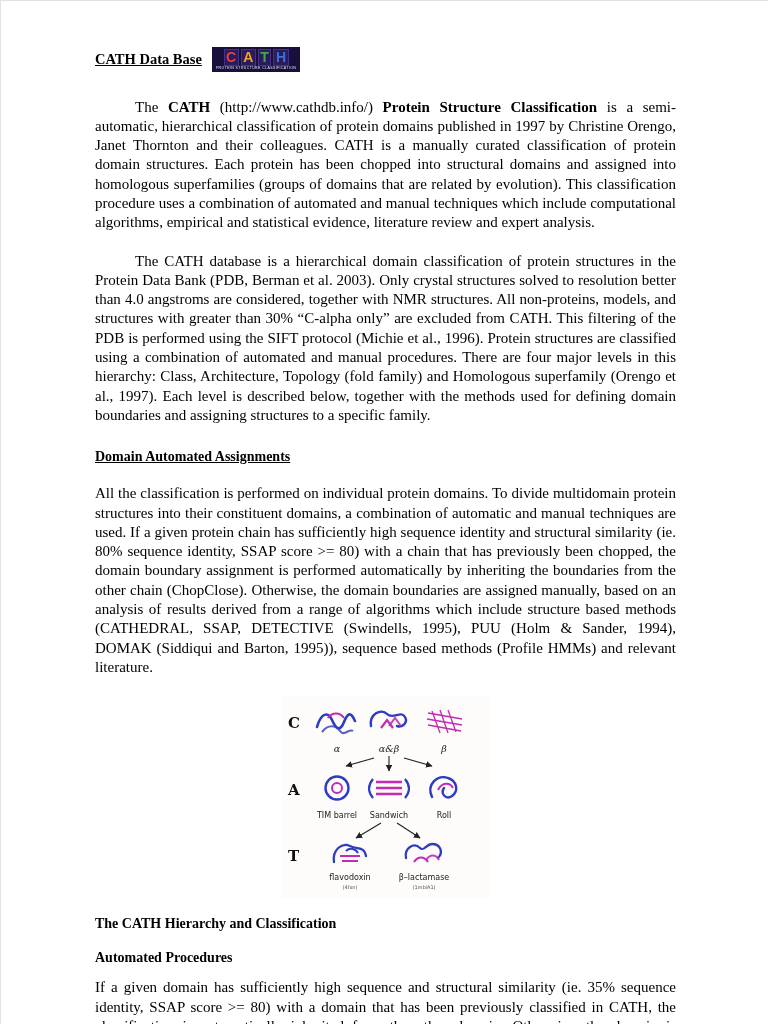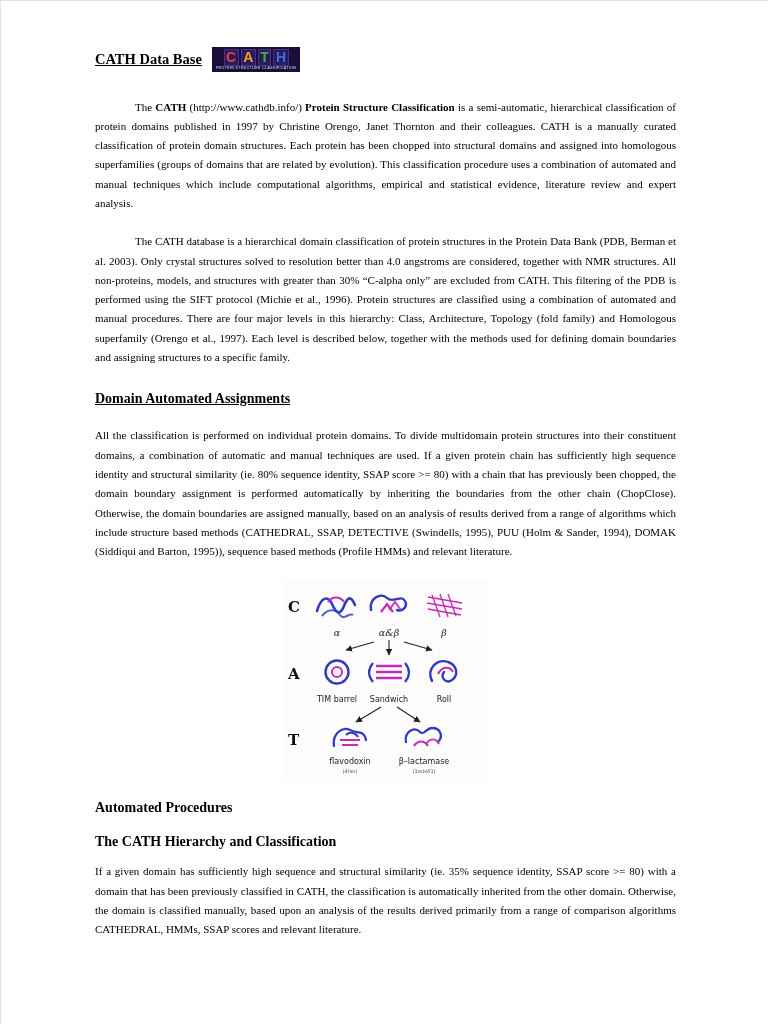--- a/index.html
+++ b/index.html
@@ -39,21 +39,21 @@
     padding: 0 1.5px;
     background: #2a1a5e;
     border: 1px solid #443388;
   }
   .logo-sub {
     font-family: "Liberation Sans", sans-serif;
     font-size: 3.5px; color: #e8e8ff; letter-spacing: .4px;
     margin-top: 1px; white-space: nowrap;
   }
   p {
-    font-size: 11px;
+    font-size: 15px;
     line-height: 19.3px;
     text-align: justify;
     margin: 0 0 19px 0;
   }
   p.indent { text-indent: 40px; }
   .h2 {
     font-size: 14px; font-weight: bold;
     margin: 24px 0 19px 0;
   }
   .h2.underlined { text-decoration: underline; }
@@ -161,19 +161,19 @@
         <path d="M2,6 C6,0 12,0 15,6" stroke="#c42bb4" stroke-width="2" fill="none" opacity=".9"></path>
       </g>
 
       <text x="68" y="184" class="small">flavodoxin</text>
       <text x="142" y="184" class="small">β–lactamase</text>
       <text x="68" y="193" class="tiny">(4fxn)</text>
       <text x="142" y="193" class="tiny">(1mblA1)</text>
     </svg>
   </figure>
 
+  <div class="h2 tight">The CATH Hierarchy and Classification</div>
+
   <div class="h2 tight">Automated Procedures</div>
-
-  <div class="h2 tight">The CATH Hierarchy and Classification</div>
 
   <p>If a given domain has sufficiently high sequence and structural similarity (ie. 35% sequence identity, SSAP score &gt;= 80) with a domain that has been previously classified in CATH, the classification is automatically inherited from the other domain. Otherwise, the domain is classified manually, based upon an analysis of the results derived primarily from a range of comparison algorithms CATHEDRAL, HMMs, SSAP scores and relevant literature.</p>
 
 </div>
 
 </body></html>

